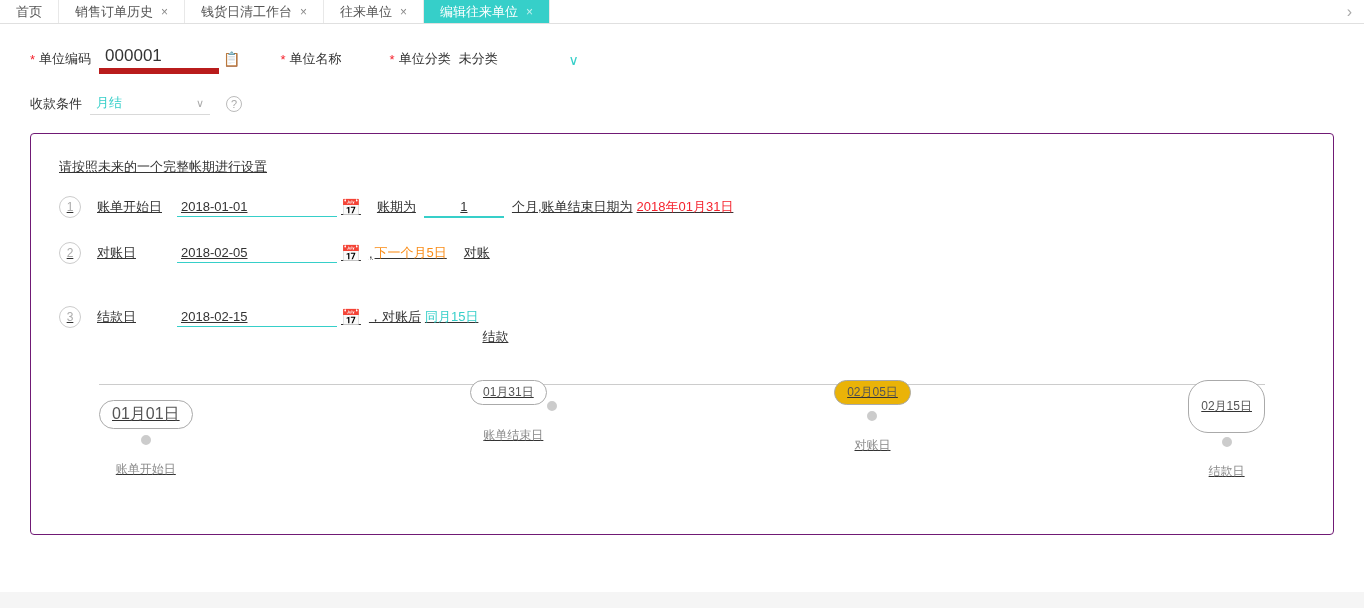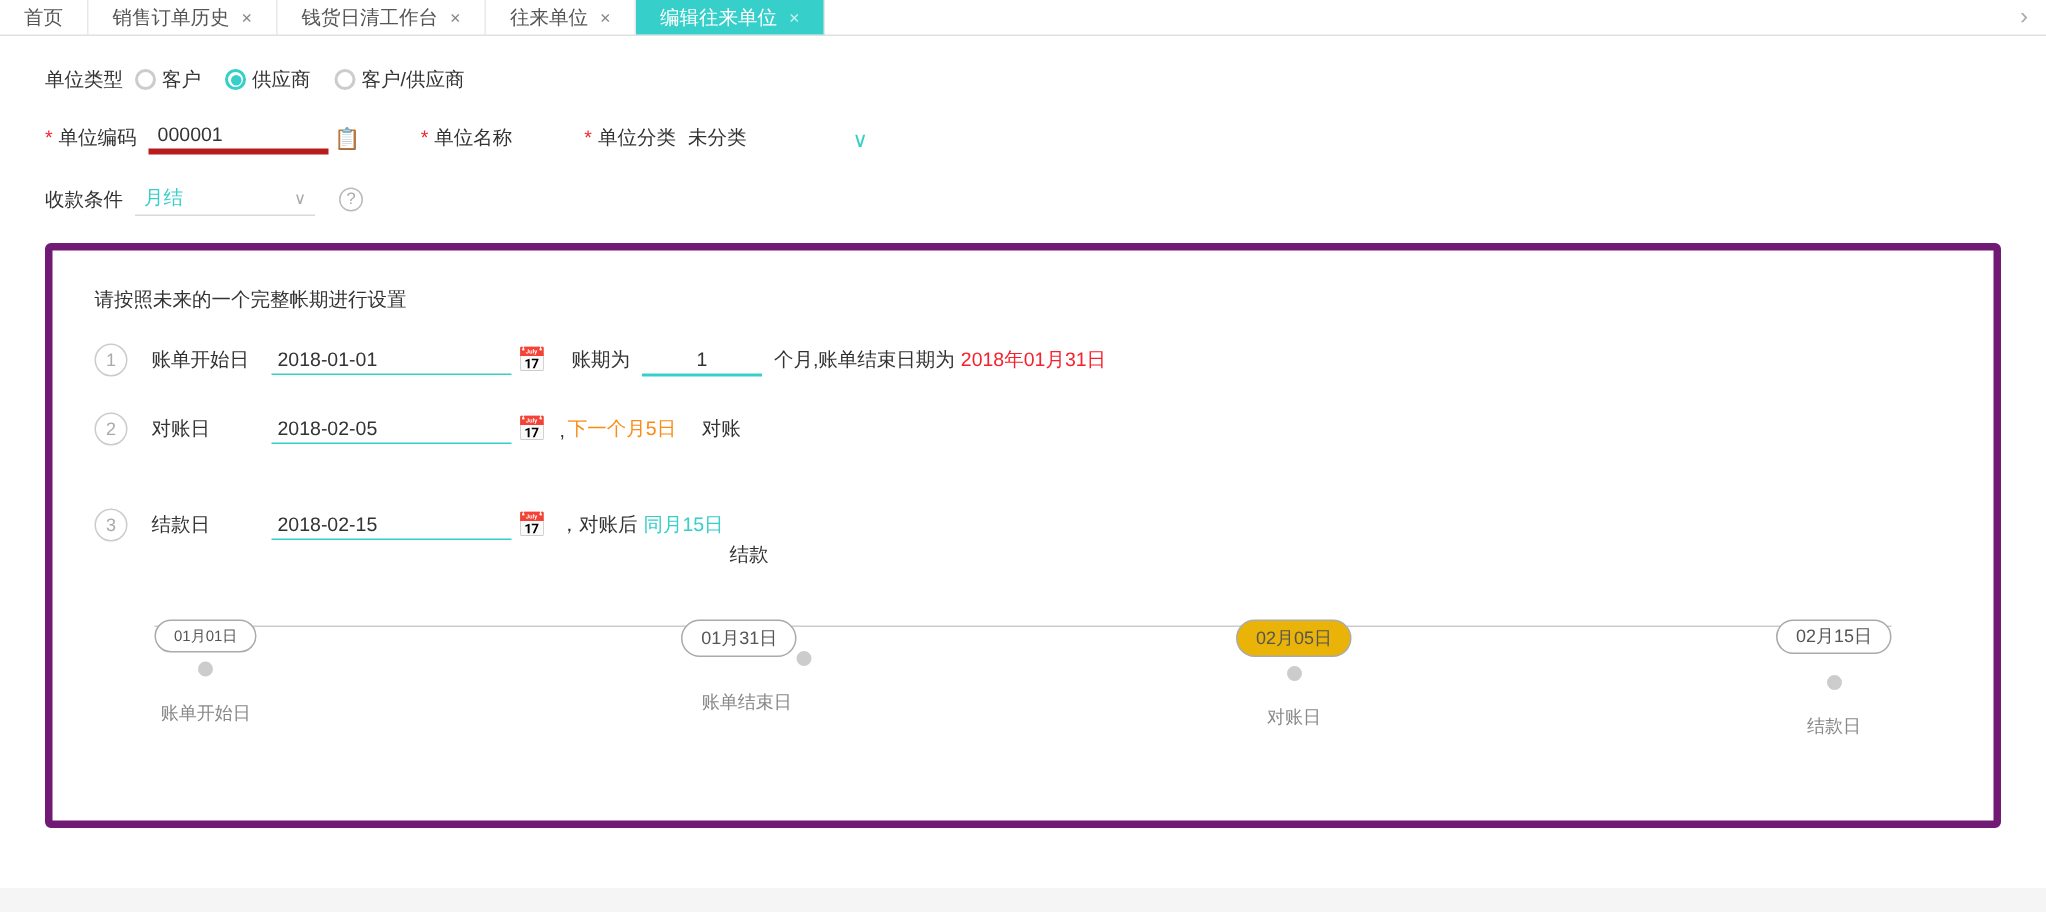--- a/index.html
+++ b/index.html
@@ -100,24 +100,24 @@
     }
 
     
     .field-group {
       display: flex;
       align-items: center;
       margin-right: 40px;
     }
     .input-field {
       border: none;
-      border-bottom: 4px solid #b91c1c;
+      border-bottom: 6px solid #b91c1c;
       outline: none;
       padding: 2px 6px;
-      font-size: 13px;
+      font-size: 17px;
       color: #333;
       background: transparent;
     }
     .input-field.w120 { width: 120px; }
     .input-field.w200 { width: 200px; }
     .calendar-icon {
       color: #aaa;
       margin-left: 4px;
       cursor: pointer;
       font-size: 14px;
@@ -162,25 +162,26 @@
       border: 1px solid #bbb;
       border-radius: 50%;
       font-size: 11px;
       color: #aaa;
       margin-left: 8px;
       cursor: pointer;
     }
 
     
     .section-box {
-      border: 5px solid #701a75;
+      border: 1px solid #701a75;
       border-radius: 4px;
       padding: 24px 28px;
       background: #fff;
       margin-bottom: 0;
+      text-decoration: underline;
     }
     .section-title {
       font-size: 13px;
       color: #333;
       margin-bottom: 20px;
     }
 
     
     .step-row {
       display: flex;
@@ -318,37 +319,20 @@
     <span>编辑往来单位</span>
     <span class="tab-close">×</span>
   </div>
   <div class="tab-expand-btn">
     <span>›</span>
   </div>
 </div>
 
 <div class="main-content">
 
-  <div class="form-row">
-    <span class="form-label">单位类型</span>
-    <div class="radio-group">
-      <label class="radio-item">
-        <div class="radio-circle"></div>
-        <span>客户</span>
-      </label>
-      <label class="radio-item">
-        <div class="radio-circle checked"></div>
-        <span>供应商</span>
-      </label>
-      <label class="radio-item">
-        <div class="radio-circle"></div>
-        <span>客户/供应商</span>
-      </label>
-    </div>
-  </div>
 
   <div class="form-row">
     <div class="field-group">
       <span class="required-star">*</span>
       <span class="form-label">单位编码</span>
       <input class="input-field w120" type="text" value="000001" style="">
       <span class="calendar-icon">📋</span>
     </div>
     <div class="field-group">
       <span class="required-star">*</span>
@@ -408,21 +392,21 @@
     </div>
 
 
     <div class="timeline-container">
       <div class="timeline-line"></div>
       <div class="timeline-nodes">
 
         <div class="timeline-node">
           <div class="timeline-dot-wrap">
             <div style="position:relative; display:flex; flex-direction:column; align-items:center;">
-              <div style="border:1px solid #aaa; border-radius:20px; padding:3px 12px; font-size:10px; color:#555; background:#fff; white-space:nowrap; margin-bottom:6px;">01月01日</div>
+              <div style="border:1px solid #aaa; border-radius:20px; padding:3px 12px; font-size:16px; color:#555; background:#fff; white-space:nowrap; margin-bottom:6px;margin-top:20px;">01月01日</div>
               <div class="timeline-dot"></div>
             </div>
           </div>
           <span class="timeline-node-label">账单开始日</span>
         </div>
 
         <div class="timeline-node">
           <div class="timeline-dot-wrap">
             <div style="position:relative; display:flex; flex-direction:row; align-items:flex-end;">
               <div style="border:1px solid #aaa; border-radius:20px; padding:3px 12px; font-size:12px; color:#555; background:#fff; white-space:nowrap; margin-bottom:6px;">01月31日</div>
@@ -438,21 +422,21 @@
               <div style="border:1px solid #aaa; border-radius:20px; padding:3px 12px; font-size:12px; color:#555; background:#eab308; white-space:nowrap; margin-bottom:6px;">02月05日</div>
               <div class="timeline-dot"></div>
             </div>
           </div>
           <span class="timeline-node-label">对账日</span>
         </div>
 
         <div class="timeline-node">
           <div class="timeline-dot-wrap">
             <div style="position:relative; display:flex; flex-direction:column; align-items:center;">
-              <div style="border:1px solid #aaa; border-radius:20px; padding:2px 12px; font-size:12px; color:#555; background:#fff; white-space:nowrap; margin-bottom:14px;">02月15日</div>
+              <div style="border:1px solid #aaa; border-radius:20px; padding:17px 12px; font-size:12px; color:#555; background:#fff; white-space:nowrap; margin-bottom:4px;">02月15日</div>
               <div class="timeline-dot"></div>
             </div>
           </div>
           <span class="timeline-node-label">结款日</span>
         </div>
 
       </div>
     </div>
 
   </div>

